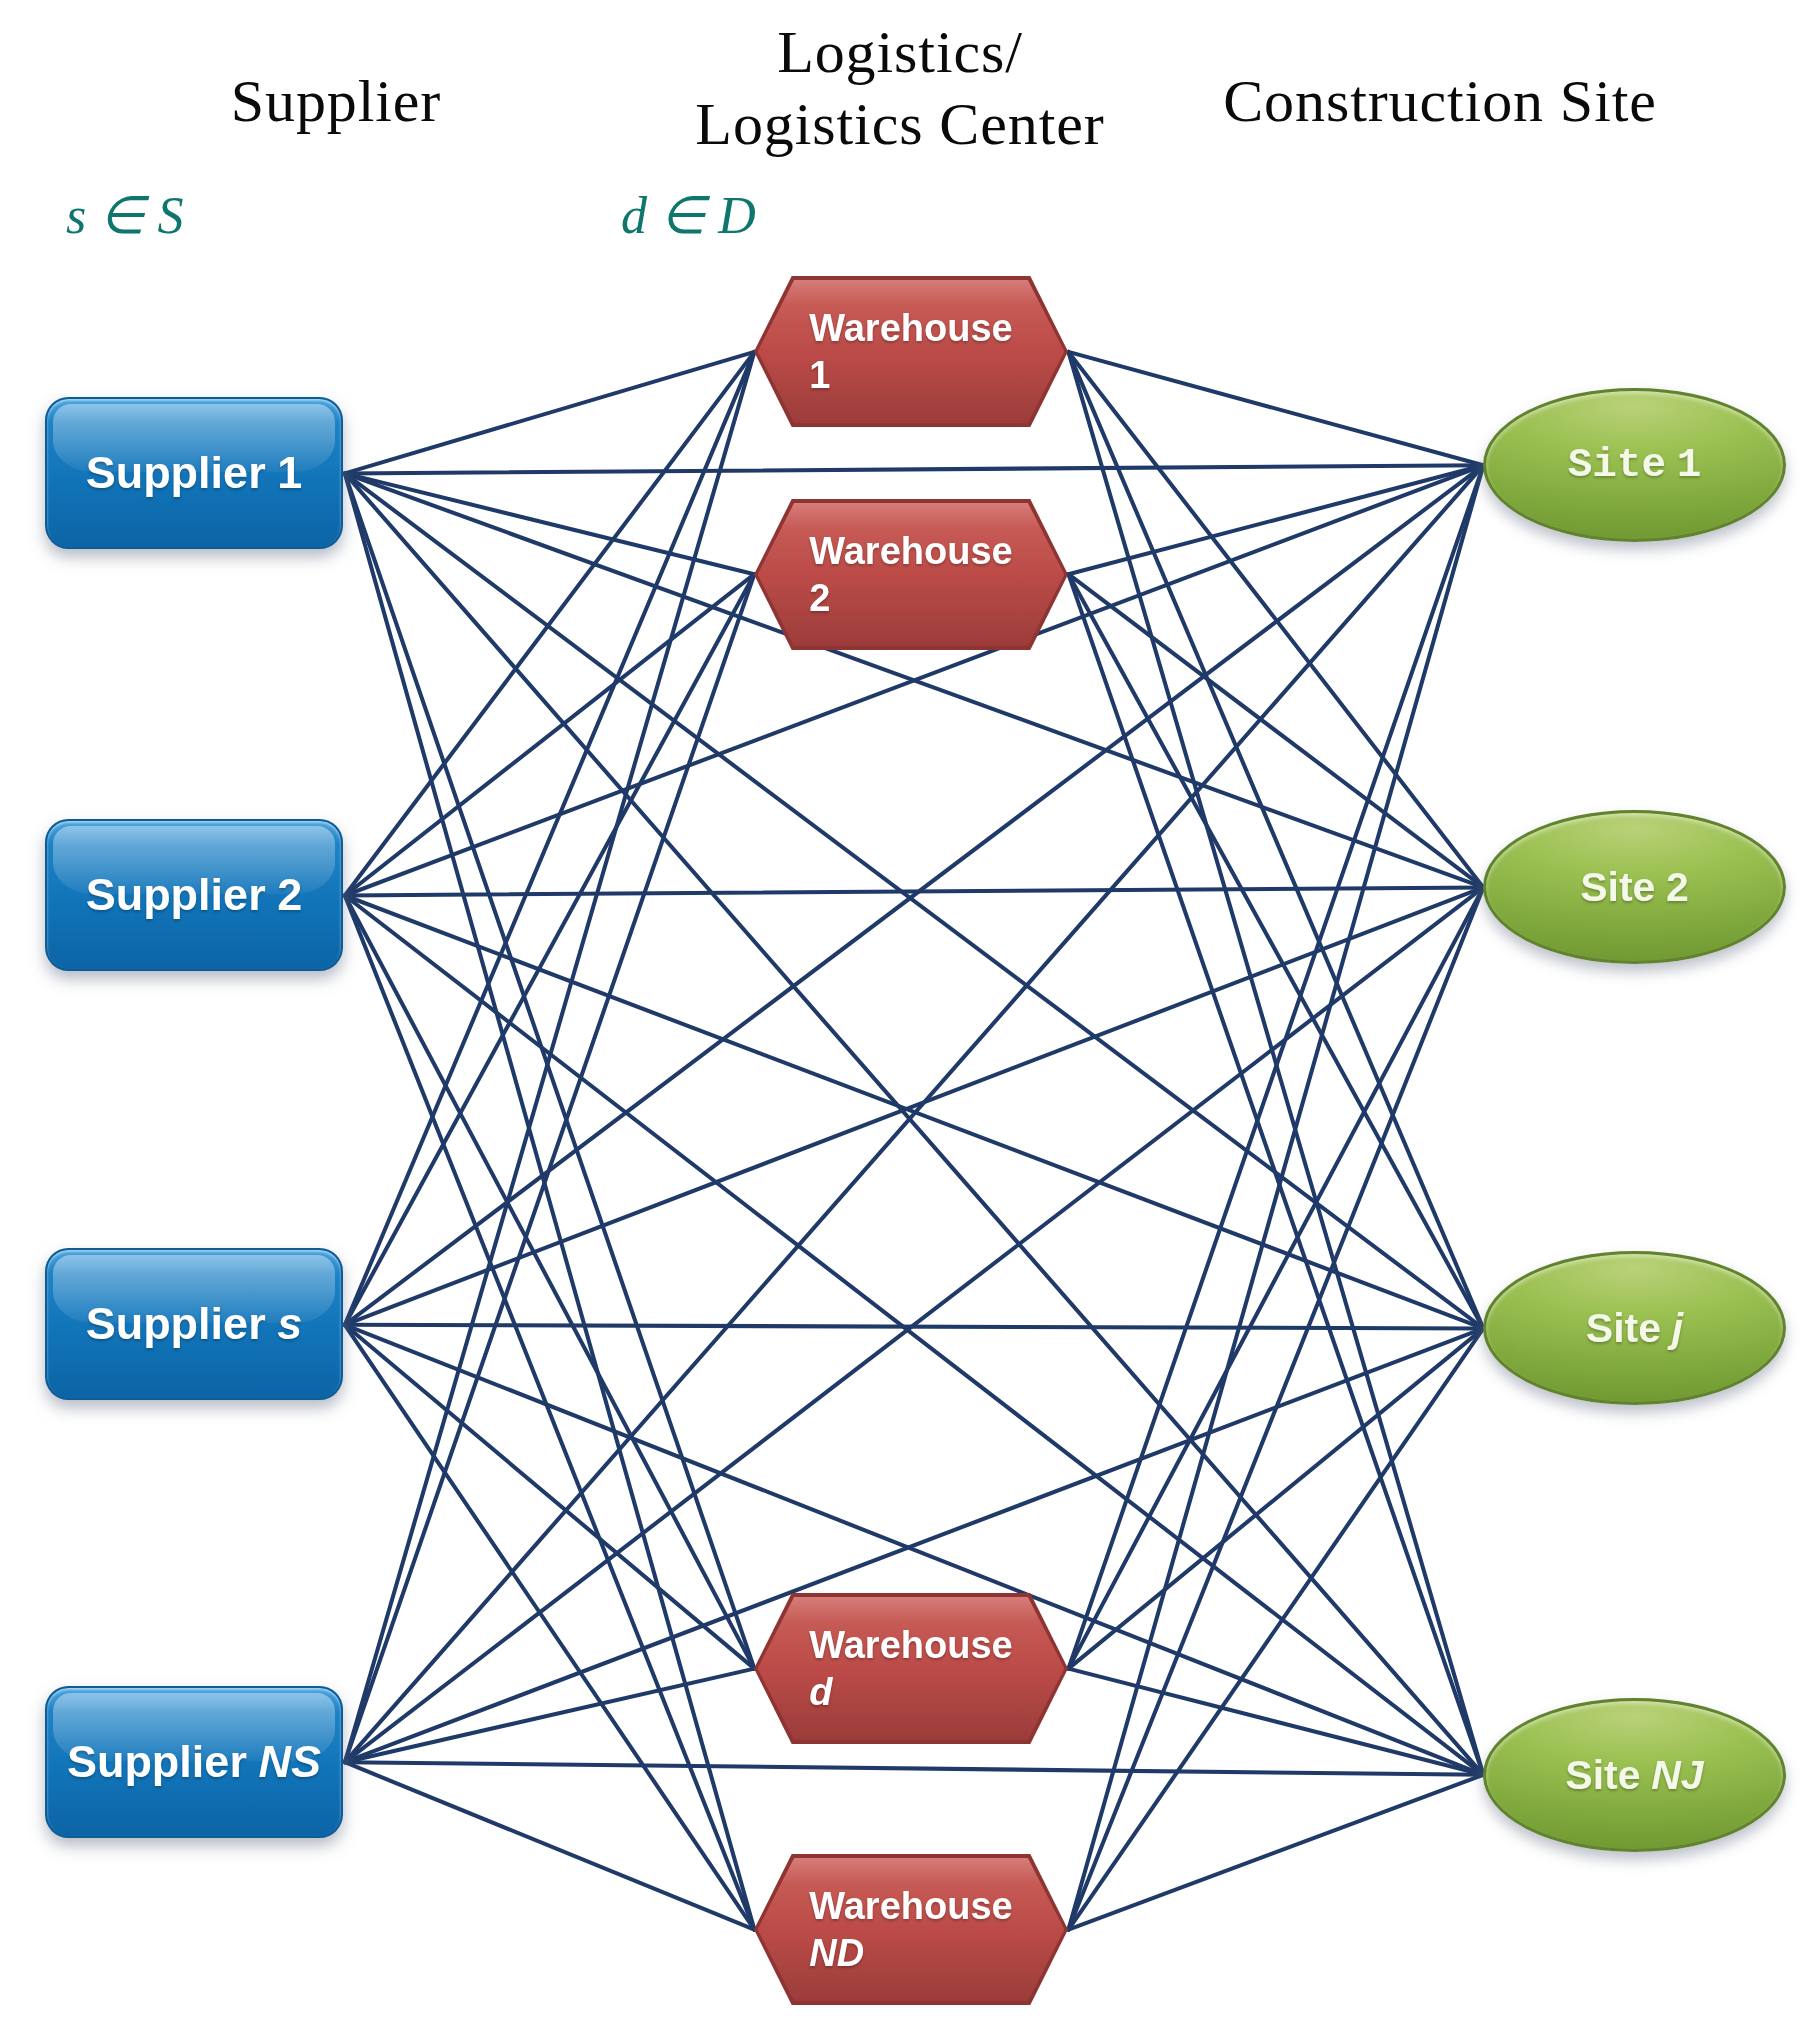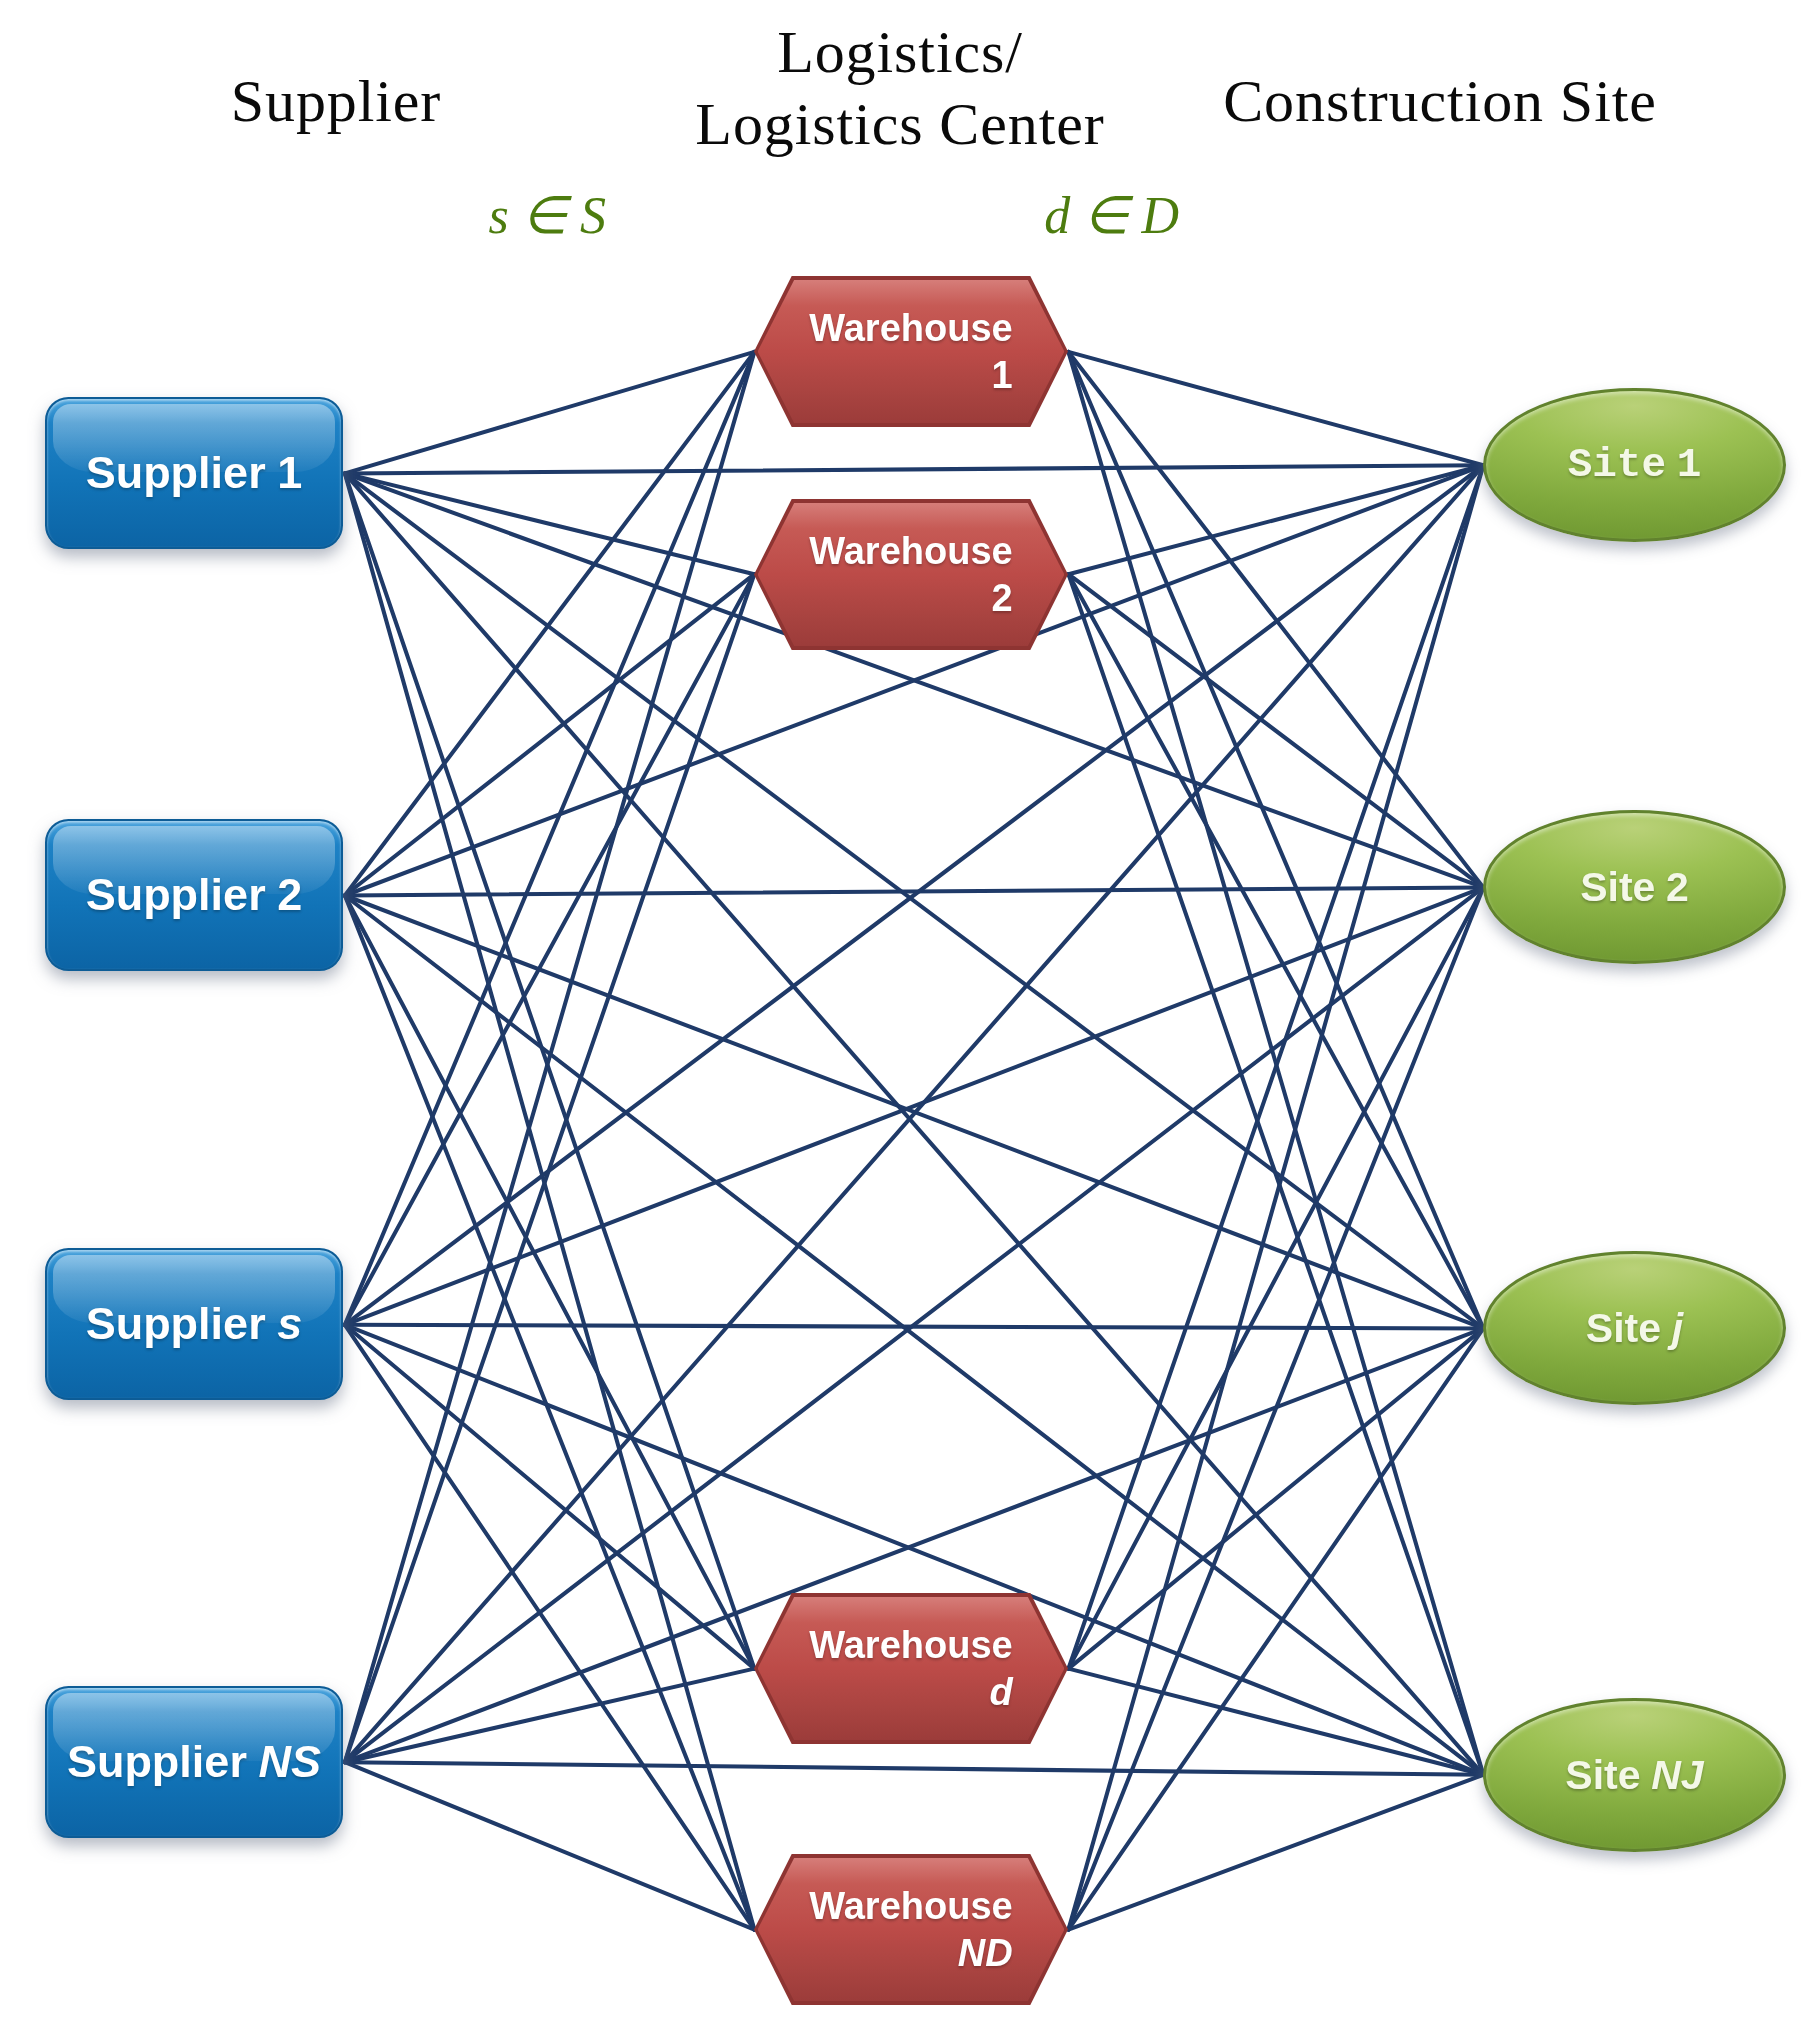--- a/index.html
+++ b/index.html
@@ -16,31 +16,31 @@
   
   .col-header{
     position:absolute;z-index:3;text-align:center;
     font-family:"Liberation Serif",serif;color:#0a0a0a;
     font-size:60px;line-height:72px;letter-spacing:0.9px;
   }
   #hdr-supplier{left:66px;top:65px;width:540px;}
   #hdr-warehouse{left:621px;top:16px;width:558px;}
   #hdr-site{left:1152px;top:65px;width:576px;}
   .set-row{
-    position:absolute;z-index:3;text-align:right;
-    font-family:"Liberation Serif",serif;font-style:italic;color:#4d7c0f;
+    position:absolute;z-index:3;text-align:left;
+    font-family:"Liberation Serif",serif;font-style:italic;color:#0f766e;
     font-size:52px;
   }
   #set-supplier{left:66px;top:185px;width:540px;}
   #set-warehouse{left:621px;top:185px;width:558px;}
   #set-site{left:1152px;top:185px;width:576px;}
 
   
   .node{position:absolute;z-index:2;display:flex;align-items:center;justify-content:center;}
-  .nlabel{color:#ffffff;font-weight:bold;text-align:right;
+  .nlabel{color:#ffffff;font-weight:bold;text-align:left;
           text-shadow:0 1.8px 2.7px rgba(0,0,0,0.25);}
   .var{margin-left:0.26em;}
   .italic{font-style:italic;}
 
   
   .supplier{
     width:294px;height:148px;border-radius:23.4px;
     background:linear-gradient(180deg,#4aa4de 0%,#1e82c6 16%,#1173b7 58%,#0c64a5 100%);
     border:2.7px solid #0d5c96;
     box-shadow:0 8px 14.4px rgba(110,120,140,0.5), inset 0 1.8px 2.7px rgba(255,255,255,0.55);

